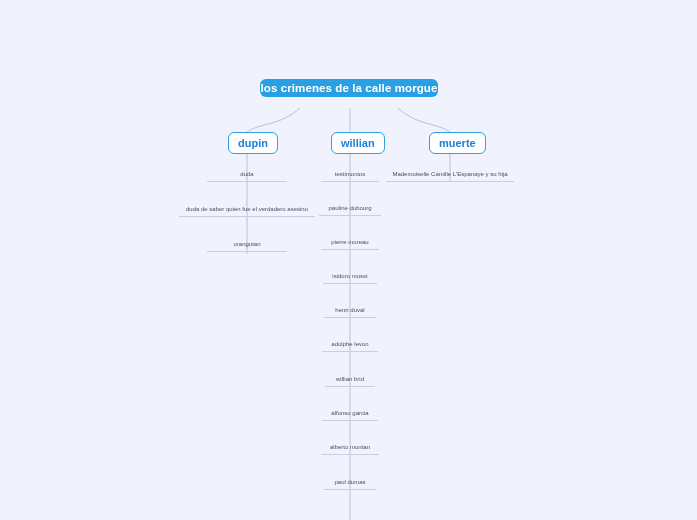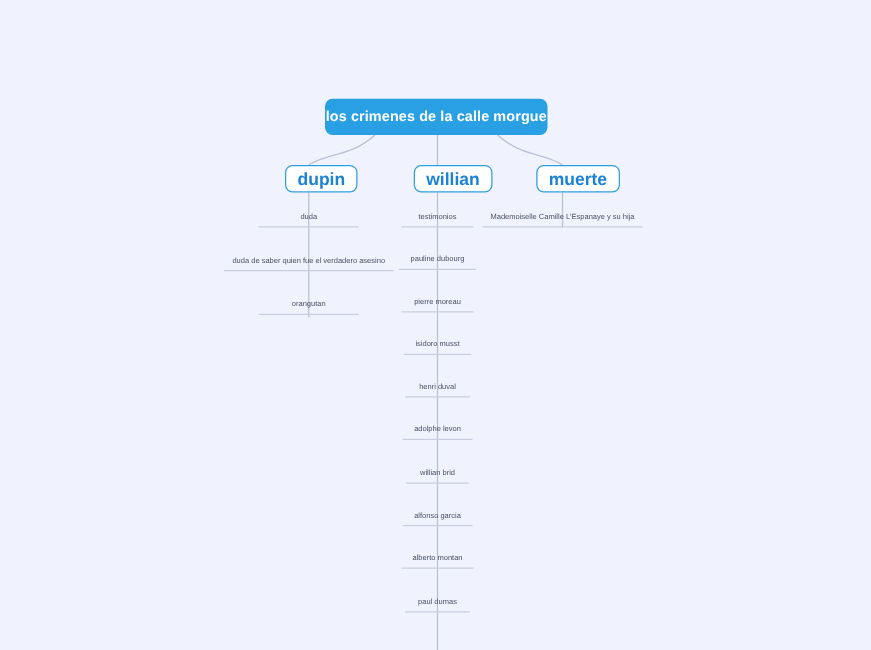--- a/index.html
+++ b/index.html
@@ -27,21 +27,21 @@
     height: 520px;
     pointer-events: none;
   }
 
   
   .root-node {
     position: absolute;
     left: 260px;
     top: 79px;
     width: 178px;
-    height: 29px;
+    height: 18px;
     box-sizing: border-box;
     background: #29a0e4;
     border-radius: 6px;
     display: flex;
     align-items: center;
     justify-content: center;
     color: #ffffff;
     font-size: 11.5px;
     font-weight: bold;
     letter-spacing: 0.1px;
@@ -53,21 +53,21 @@
     position: absolute;
     box-sizing: border-box;
     height: 22px;
     background: #ffffff;
     border: 1.5px solid #2f9fe0;
     border-radius: 6px;
     display: flex;
     align-items: center;
     justify-content: center;
     color: #1b82d8;
-    font-size: 14px;
+    font-size: 11px;
     font-weight: bold;
     white-space: nowrap;
     padding: 0 9px;
   }
 
   
   .leaf-node {
     position: absolute;
     box-sizing: border-box;
     display: flex;

